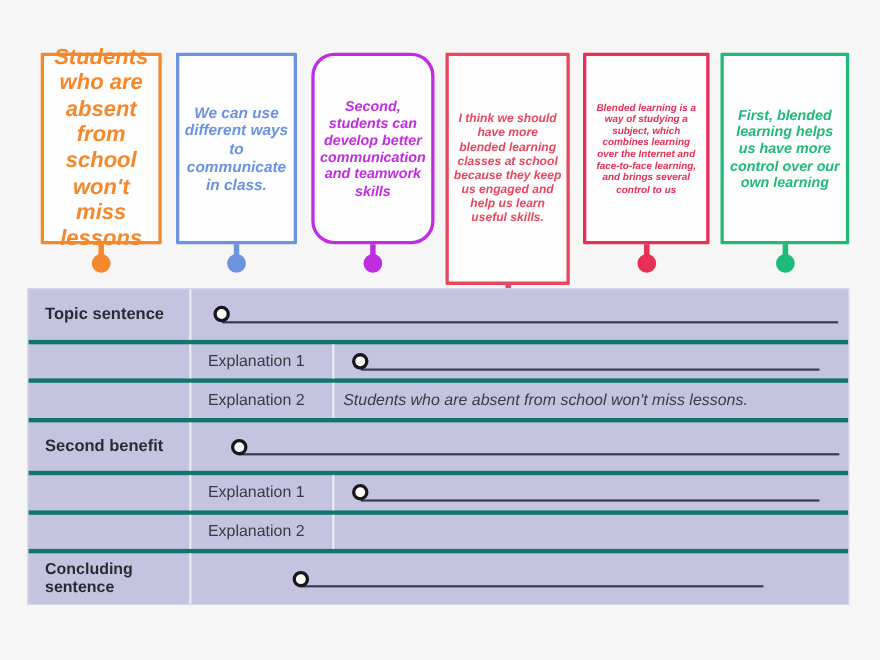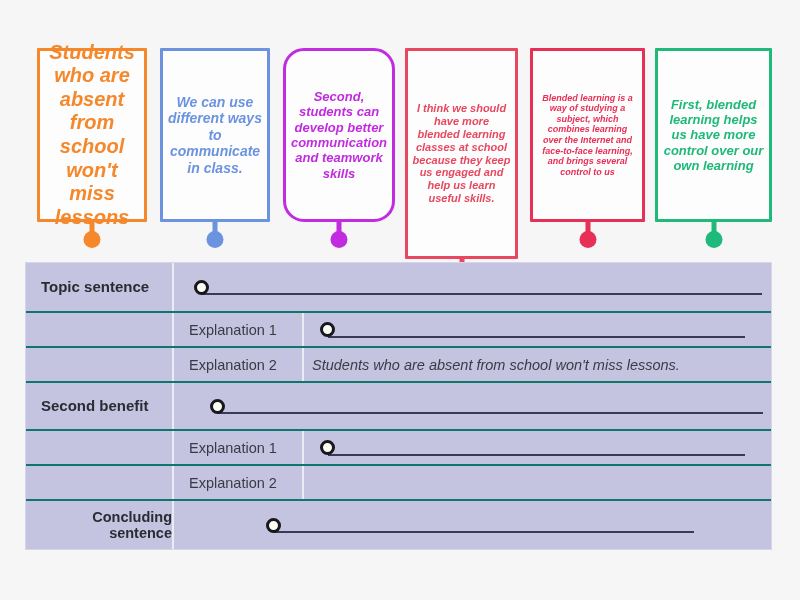--- a/index.html
+++ b/index.html
@@ -83,21 +83,21 @@
     background: #c5c4e0;
     box-sizing: border-box;
     display: flex;
     flex-direction: column;
     border: 1px solid #d6d5ea;
   }
 
   .trow {
     display: flex;
     align-items: stretch;
-    border-bottom: 2px solid #0f766e;
+    border-bottom: 4px solid #0f766e;
     position: relative;
   }
   .trow:last-child { border-bottom: none; }
 
   .row-topic      { height: 48px; }
   .row-first      { height: 46px; }
   .row-exp        { height: 33px; }
   .row-second     { height: 46px; gap: 16px; }
   .row-concluding { height: 48px; }
 
@@ -107,21 +107,21 @@
     box-sizing: border-box;
     padding: 0 0 0 15px;
     display: flex;
     align-items: center;
     font-size: 15px;
     font-weight: bold;
     color: #2b2b33;
     border-right: 2px solid #eceaf5;
     line-height: 1.12;
   }
-  .label-cell.two-line { font-size: 14.5px; text-align: right; }
+  .label-cell.two-line { font-size: 14.5px; }
 
   .sub-label-cell {
     width: 130px;
     min-width: 130px;
     box-sizing: border-box;
     padding-left: 15px;
     display: flex;
     align-items: center;
     font-size: 14.5px;
     color: #3a3a44;

